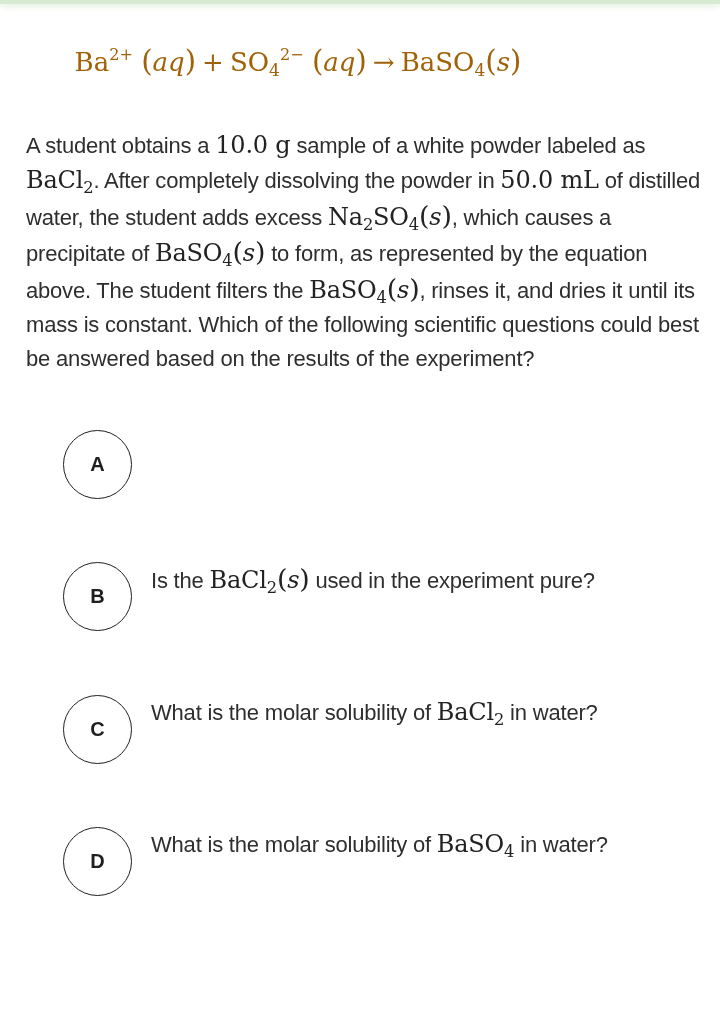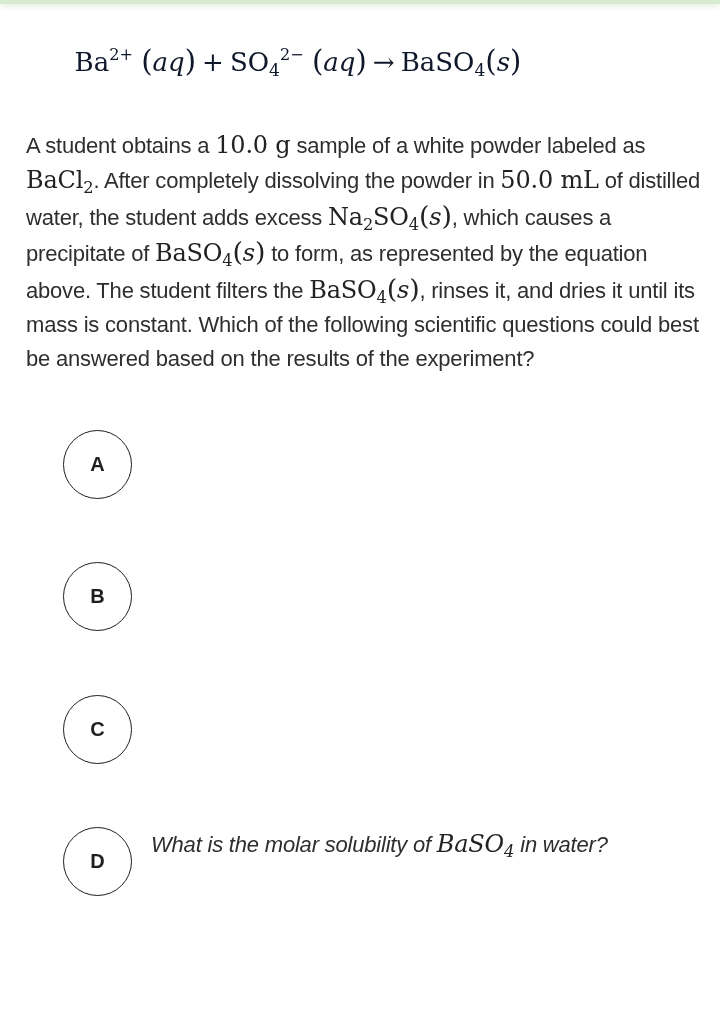--- a/index.html
+++ b/index.html
@@ -34,21 +34,21 @@
     .paren { font-size: 1.12em; }
 
     .equation {
       position: absolute;
       left: 0;
       top: 44px;
       width: 596px;
       text-align: center;
       font-family: "DejaVu Serif", "Liberation Serif", serif;
       font-size: 26px;
-      color: #0f172a;
+      color: #a16207;
       white-space: nowrap;
     }
     .equation i { font-style: italic; }
     .equation sub { font-size: 0.66em; vertical-align: -0.3em; line-height: 0; }
     .equation sup { font-size: 0.62em; vertical-align: 0.7em; line-height: 0; }
     .equation .op { padding: 0 6px; }
 
     .stem {
       position: absolute;
       left: 26px;
@@ -106,22 +106,24 @@
 <div class="equation"><span>Ba</span><sup>2+</sup> <span class="paren">(</span><i>aq</i><span class="paren">)</span><span class="op">+</span><span>SO</span><sub>4</sub><sup>2−</sup> <span class="paren">(</span><i>aq</i><span class="paren">)</span><span class="op">→</span><span>BaSO</span><sub>4</sub><span class="paren">(</span><i>s</i><span class="paren">)</span></div>
 
 <div class="stem"><span>A student obtains a </span><span class="math">10.0 g</span><span> sample of a white powder labeled as </span><span class="math"><span>BaCl</span><sub>2</sub></span><span>. After completely dissolving the powder in </span><span class="math">50.0 mL</span><span> of distilled water, the student adds excess </span><span class="math"><span>Na</span><sub>2</sub><span>SO</span><sub>4</sub><span class="paren">(</span><i>s</i><span class="paren">)</span></span><span>, which causes a precipitate of </span><span class="math"><span>BaSO</span><sub>4</sub><span class="paren">(</span><i>s</i><span class="paren">)</span></span><span> to form, as represented by the equation above. The student filters the </span><span class="math"><span>BaSO</span><sub>4</sub><span class="paren">(</span><i>s</i><span class="paren">)</span></span><span>, rinses it, and dries it until its mass is constant. Which of the following scientific questions could best be answered based on the results of the experiment?</span></div>
 
 <div class="option" style="top:430px;">
   <div class="badge">A</div>
 </div>
 
 <div class="option" style="top:562px;">
   <div class="badge">B</div>
+  <div class="option-text" style="top:0px;"><span>Is the </span><span class="math"><span>BaCl</span><sub>2</sub><span class="paren">(</span><i>s</i><span class="paren">)</span></span><span> used in the experiment pure?</span></div>
 </div>
 
 <div class="option" style="top:695px;">
   <div class="badge">C</div>
+  <div class="option-text" style="top:0px;"><span>What is the molar solubility of </span><span class="math"><span>BaCl</span><sub>2</sub></span><span> in water?</span></div>
 </div>
 
 <div class="option" style="top:827px;">
   <div class="badge">D</div>
-  <div class="option-text" style="top:0px;font-style:italic;"><span>What is the molar solubility of </span><span class="math"><span>BaSO</span><sub>4</sub></span><span> in water?</span></div>
+  <div class="option-text" style="top:0px;"><span>What is the molar solubility of </span><span class="math"><span>BaSO</span><sub>4</sub></span><span> in water?</span></div>
 </div>
 
 </body></html>

